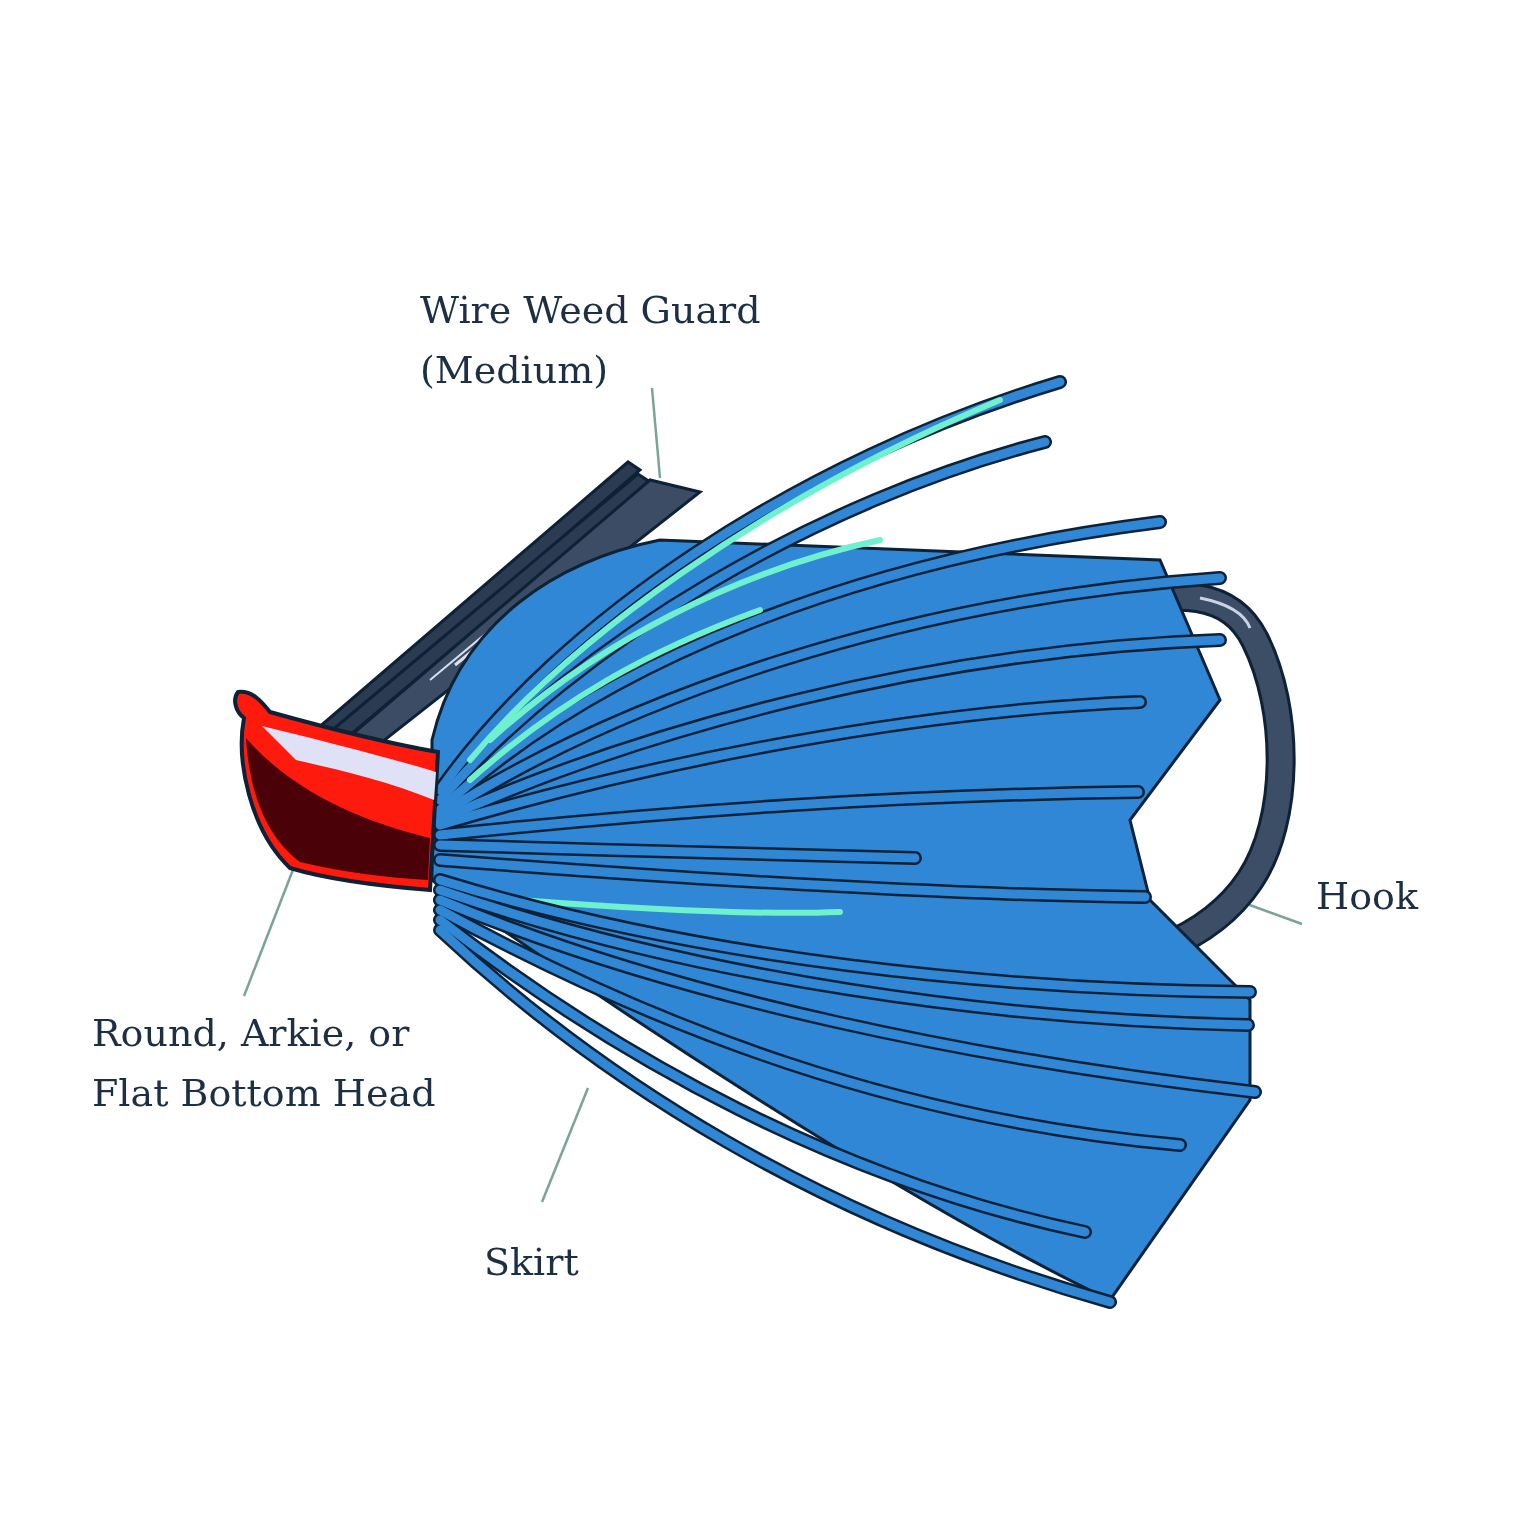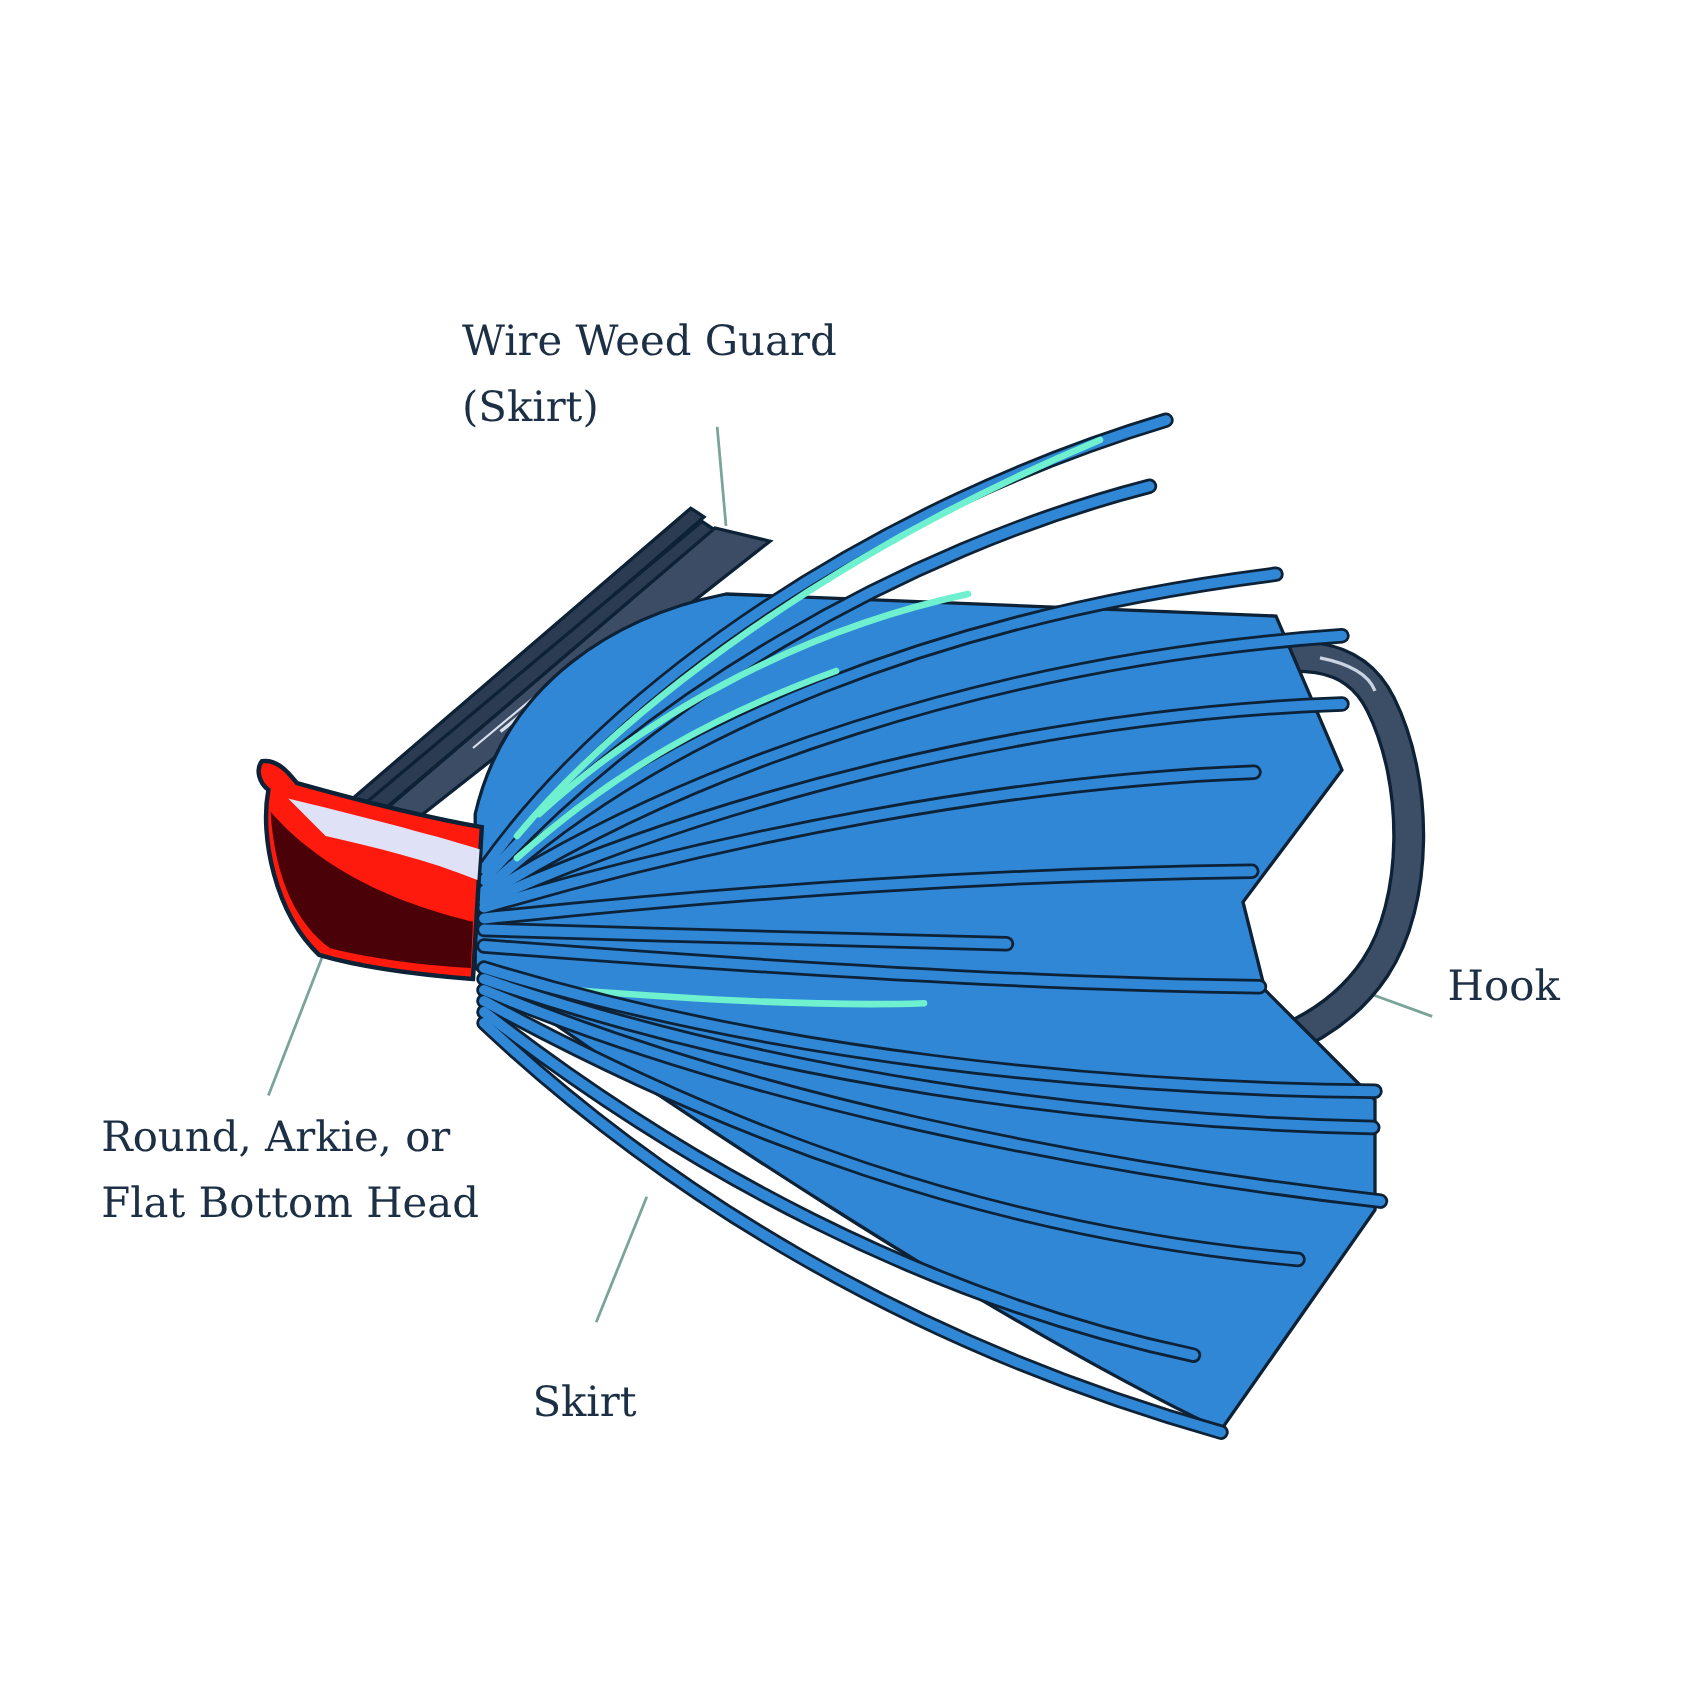--- a/index.html
+++ b/index.html
@@ -9,21 +9,21 @@
       position: absolute;
       font-family: "DejaVu Serif", "Liberation Serif", serif;
       color: #1c2f44;
       font-size: 38px;
       line-height: 60px;
       white-space: nowrap;
     }
     .label.center { text-align: left; }
     #lbl-guard { left: 420px; top: 280px; width: 380px; }
     #lbl-head { left: 92px; top: 1003px; }
-    #lbl-skirt { left: 484px; top: 1232px; margin-top: 12px; }
+    #lbl-skirt { left: 484px; top: 1232px; }
     #lbl-hook { left: 1316px; top: 866px; }
   </style>
 </head>
 <body>
 
 <svg class="diagram" viewBox="0 0 1536 1536" xmlns="http://www.w3.org/2000/svg">
 
   <g stroke="#7aa39a" stroke-width="2.5" fill="none">
     <line x1="652" y1="388" x2="660" y2="478"></line>
     <line x1="296" y1="862" x2="244" y2="996"></line>
@@ -99,21 +99,21 @@
 
   <g>
     <path d="M 238 692 C 232 700, 236 712, 244 718 C 236 760, 250 830, 290 868 C 330 880, 380 886, 430 890 L 438 752 C 380 742, 320 726, 270 712 C 262 702, 252 690, 238 692 Z" fill="#ff1a0e" stroke="#0d2236" stroke-width="4"></path>
     <path d="M 246 738 C 250 800, 270 840, 300 862 C 340 872, 390 878, 428 880 L 430 838 C 380 826, 300 800, 246 738 Z" fill="#4a0208"></path>
     <path d="M 262 726 L 296 760 C 340 770, 390 782, 434 800 L 436 772 C 390 758, 320 740, 262 726 Z" fill="#dfe1f7"></path>
   </g>
 </svg>
 
 <div class="label center" id="lbl-guard">
   <div>Wire Weed Guard</div>
-  <div>(Skirt)</div>
+  <div>(Medium)</div>
 </div>
 
 <div class="label" id="lbl-head">
   <div>Round, Arkie, or</div>
   <div>Flat Bottom Head</div>
 </div>
 
 <div class="label" id="lbl-skirt">Skirt</div>
 
 <div class="label" id="lbl-hook">Hook</div>

